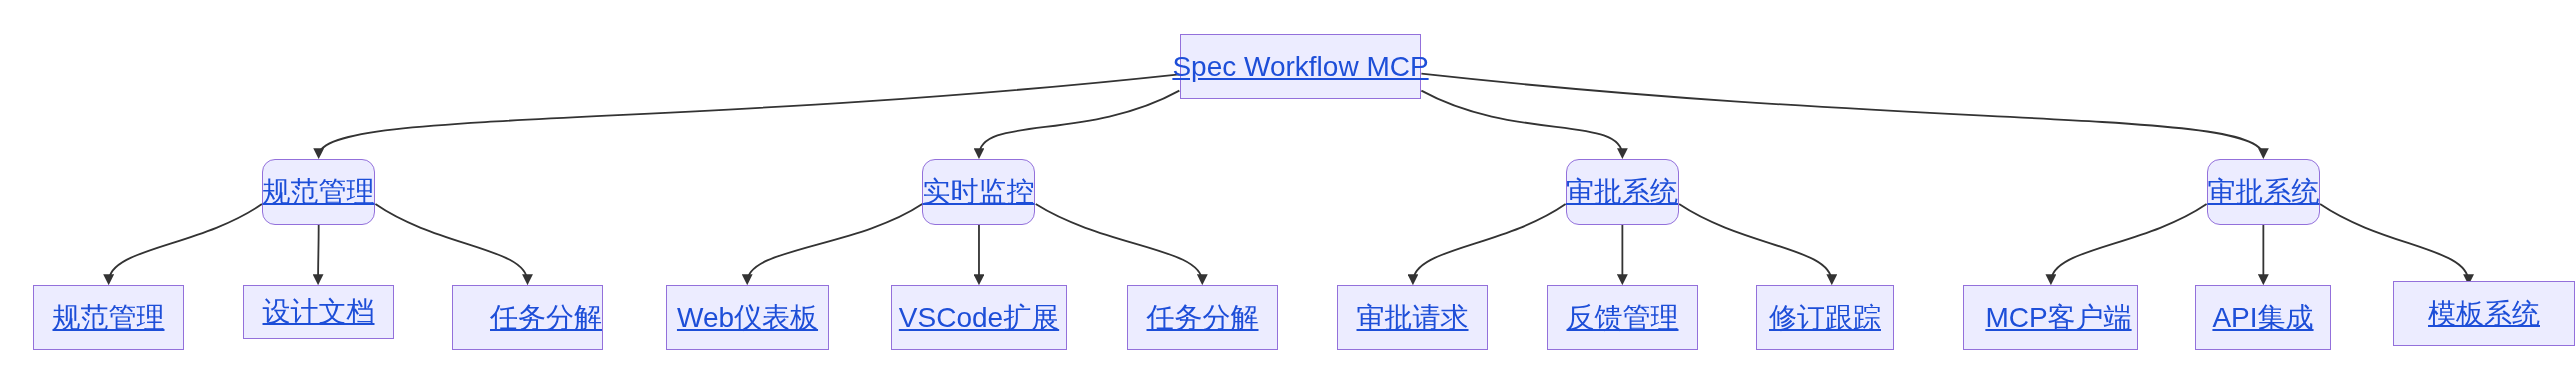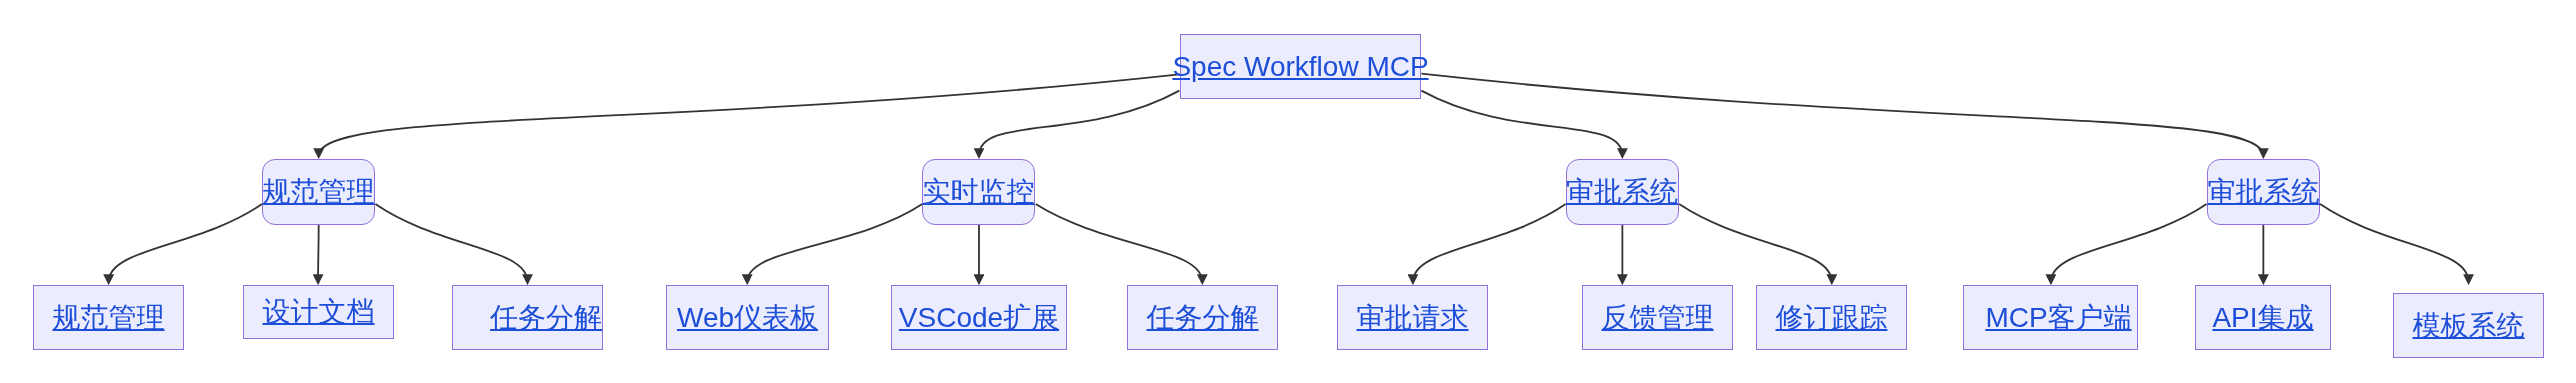--- a/index.html
+++ b/index.html
@@ -97,31 +97,31 @@
   <div class="node" style="left:891px; top:285px; width:176px; height:65px;">
     <span class="node__label">VSCode扩展</span>
   </div>
   <div class="node" style="left:1127px; top:285px; width:151px; height:65px;">
     <span class="node__label">任务分解</span>
   </div>
 
   <div class="node" style="left:1337px; top:285px; width:151px; height:65px;">
     <span class="node__label">审批请求</span>
   </div>
-  <div class="node" style="left:1547px; top:285px; width:151px; height:65px;margin-left:35px;">
+  <div class="node" style="left:1547px; top:285px; width:151px; height:65px;">
     <span class="node__label">反馈管理</span>
   </div>
-  <div class="node" style="left:1756px; top:285px; width:151px; height:65px;justify-content:center;">
+  <div class="node" style="left:1756px; top:285px; width:138px; height:65px;justify-content:center;">
     <span class="node__label">修订跟踪</span>
   </div>
 
   <div class="node" style="left:1963px; top:285px; width:175px; height:65px;padding-left:16px;">
     <span class="node__label">MCP客户端</span>
   </div>
   <div class="node" style="left:2195px; top:285px; width:136px; height:65px;">
     <span class="node__label">API集成</span>
   </div>
-  <div class="node" style="left:2393px; top:293px; width:151px; height:65px;">
+  <div class="node" style="left:2393px; top:281px; width:182px; height:65px;">
     <span class="node__label">模板系统</span>
   </div>
 
 </div>
 
 
 </body></html>

